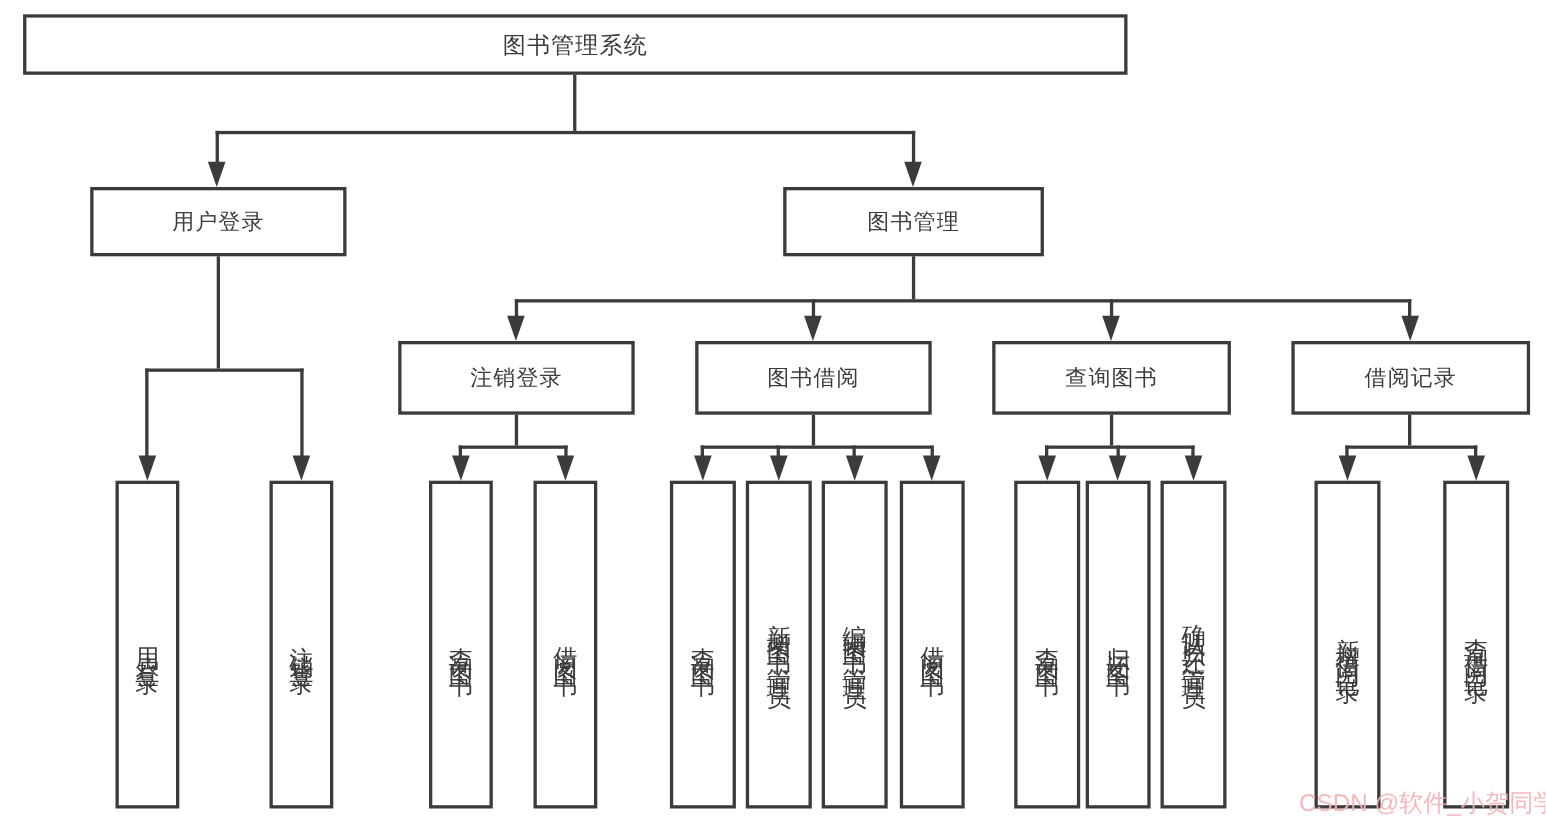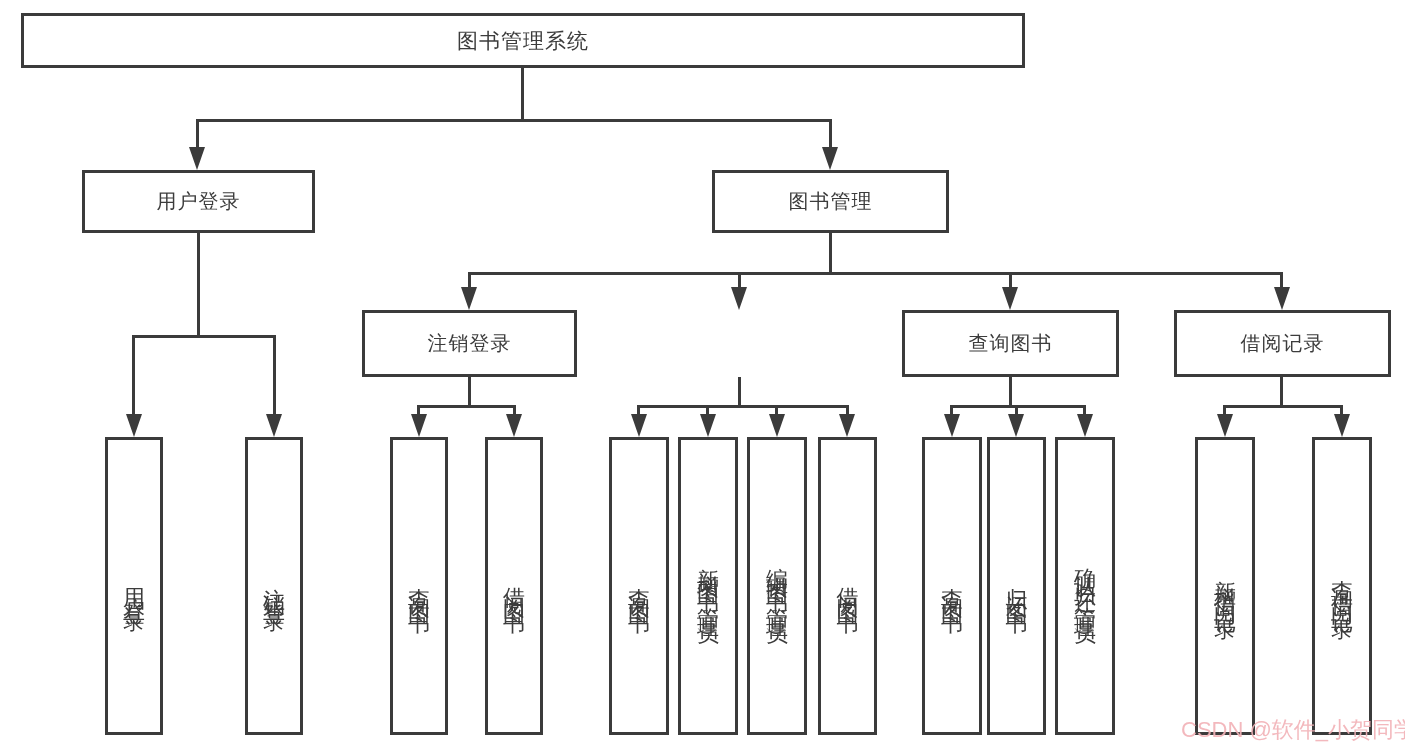--- a/index.html
+++ b/index.html
@@ -88,20 +88,23 @@
   <div class="vline" style="left:738px; top:272px; height:16px;"></div>
   <div class="arrow" style="left:731px; top:287px;"></div>
   <div class="vline" style="left:1009px; top:272px; height:16px;"></div>
   <div class="arrow" style="left:1002px; top:287px;"></div>
   <div class="vline" style="left:1280px; top:272px; height:16px;"></div>
   <div class="arrow" style="left:1274px; top:287px;"></div>
 
   <div class="node hnode" style="left:362px; top:310px; width:215px; height:67px;">
     <span>注销登录</span>
   </div>
+  <div class="node hnode" style="left:632px; top:310px; width:215px; height:67px;">
+    <span>图书借阅</span>
+  </div>
   <div class="node hnode" style="left:902px; top:310px; width:217px; height:67px;">
     <span>查询图书</span>
   </div>
   <div class="node hnode" style="left:1174px; top:310px; width:217px; height:67px;">
     <span>借阅记录</span>
   </div>
 
   <div class="vline" style="left:468px; top:377px; height:28px;"></div>
   <div class="hline" style="left:417px; top:405px; width:99px;"></div>
   <div class="vline" style="left:417px; top:405px; height:12px;"></div>

